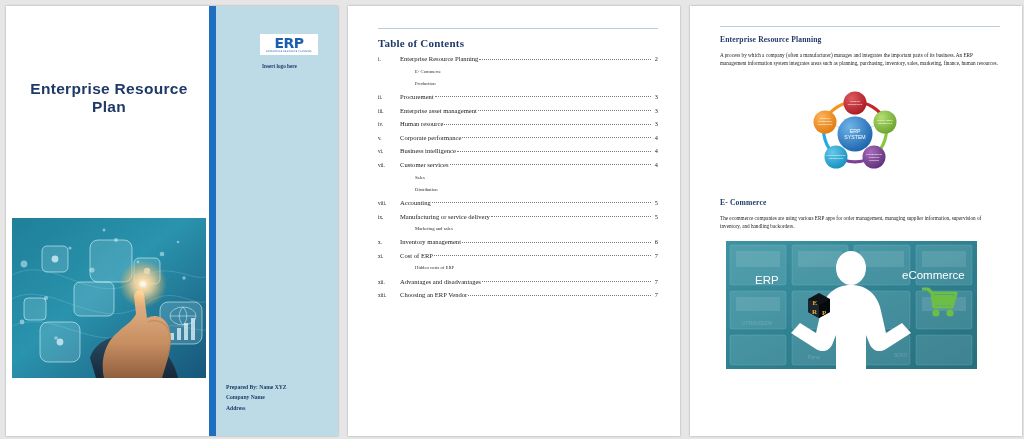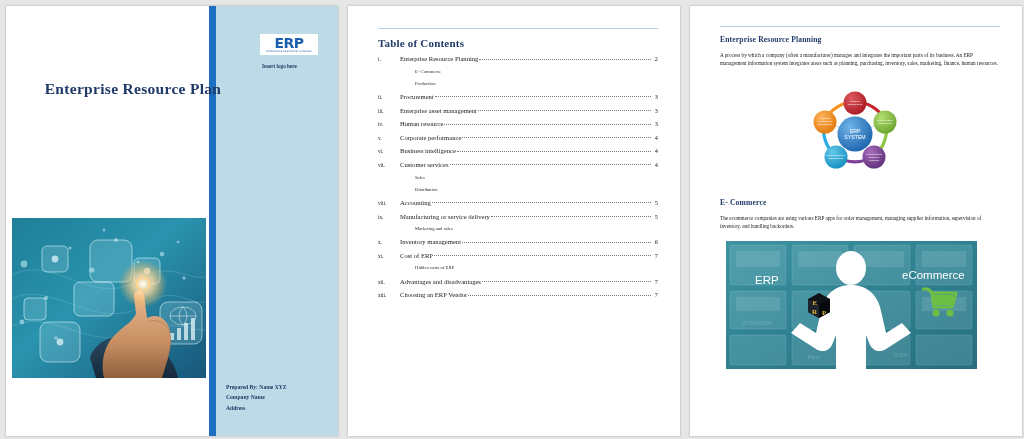--- a/index.html
+++ b/index.html
@@ -42,26 +42,25 @@
   .cover-right {
     position: absolute; left: 210px; top: 0;
     width: 122px; height: 100%;
     background: #bcdbe6;
   }
   .cover-title {
     position: absolute;
     left: 8px; top: 74px;
     width: 190px;
     text-align: center;
-    font-family: Liberation Serif, serif;
+    font-family: Liberation Sans, sans-serif;
     font-weight: bold;
     font-size: 15.5px;
     letter-spacing: 0.3px;
     color: #1f3a68;
-    margin-left: 24px;
   }
   .cover-photo {
     position: absolute;
     left: 6px; top: 212px;
     width: 194px; height: 160px;
     overflow: hidden;
     background: #1b6f85;
   }
   .cover-photo svg { display:block; }
 

